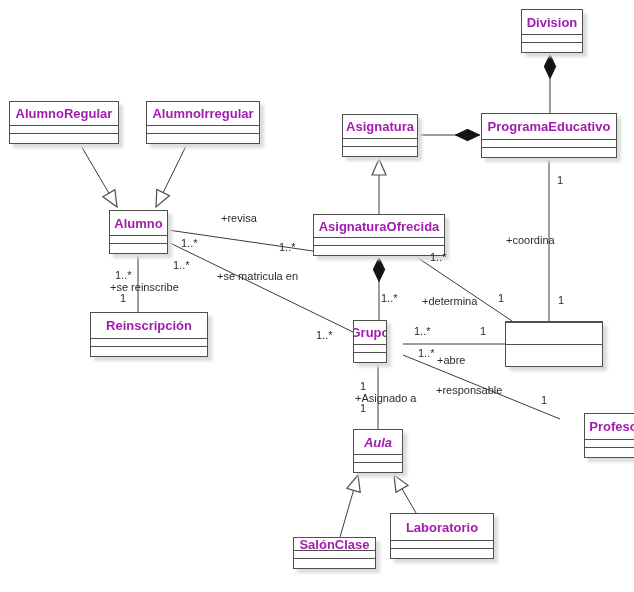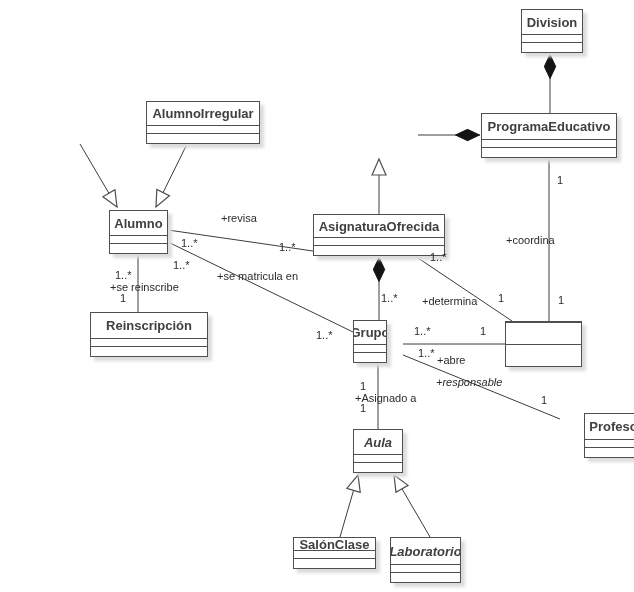--- a/index.html
+++ b/index.html
@@ -22,21 +22,21 @@
     display: flex;
     flex-direction: column;
   }
   .cls-title {
     flex: 1;
     display: flex;
     align-items: center;
     justify-content: center;
     font-size: 13px;
     font-weight: bold;
-    color: #404040;
+    color: #a21caf;
     border-bottom: 1px solid #4f4f4f;
     white-space: nowrap;
     overflow: hidden;
   }
   .cls-attrs {
     height: 7px;
     border-bottom: 1px solid #4f4f4f;
   }
   .cls-ops { height: 9px; }
   .lbl {
@@ -76,33 +76,43 @@
     <line x1="168" y1="230" x2="313" y2="251" stroke="#3c3c3c" stroke-width="1"></line>
     <line x1="168" y1="242" x2="353" y2="332" stroke="#3c3c3c" stroke-width="1"></line>
     <line x1="138" y1="254" x2="138" y2="316" stroke="#3c3c3c" stroke-width="1"></line>
     <line x1="415" y1="256" x2="512" y2="321" stroke="#3c3c3c" stroke-width="1"></line>
     <line x1="549" y1="158" x2="549" y2="321" stroke="#3c3c3c" stroke-width="1"></line>
     <line x1="403" y1="344" x2="505" y2="344" stroke="#3c3c3c" stroke-width="1"></line>
     <line x1="403" y1="355" x2="560" y2="419" stroke="#3c3c3c" stroke-width="1"></line>
     <line x1="378" y1="363" x2="378" y2="429" stroke="#3c3c3c" stroke-width="1"></line>
   </svg>
 
+  <div class="cls" style="left:9px; top:101px; width:110px; height:43px;">
+    <div class="cls-title">AlumnoRegular</div>
+    <div class="cls-attrs"></div>
+    <div class="cls-ops"></div>
+  </div>
 
   <div class="cls" style="left:146px; top:101px; width:114px; height:43px;">
     <div class="cls-title">AlumnoIrregular</div>
     <div class="cls-attrs"></div>
     <div class="cls-ops"></div>
   </div>
 
   <div class="cls" style="left:521px; top:9px; width:62px; height:44px;">
     <div class="cls-title">Division</div>
     <div class="cls-attrs"></div>
     <div class="cls-ops"></div>
   </div>
 
+  <div class="cls" style="left:342px; top:114px; width:76px; height:43px;">
+    <div class="cls-title">Asignatura</div>
+    <div class="cls-attrs"></div>
+    <div class="cls-ops"></div>
+  </div>
 
   <div class="cls" style="left:481px; top:113px; width:136px; height:45px;">
     <div class="cls-title">ProgramaEducativo</div>
     <div class="cls-attrs"></div>
     <div class="cls-ops"></div>
   </div>
 
   <div class="cls" style="left:109px; top:210px; width:59px; height:44px;">
     <div class="cls-title">Alumno</div>
     <div class="cls-attrs"></div>
@@ -120,21 +130,21 @@
     <div class="cls-attrs"></div>
     <div class="cls-ops"></div>
   </div>
 
   <div class="cls" style="left:353px; top:320px; width:34px; height:43px;">
     <div class="cls-title">Grupo</div>
     <div class="cls-attrs"></div>
     <div class="cls-ops"></div>
   </div>
 
-  <div class="cls" style="left:505px; top:321px; width:77px; height:46px;gap:20px;">
+  <div class="cls" style="left:505px; top:321px; width:98px; height:46px;gap:20px;">
     <div class="cls-title">Coordinador</div>
     <div class="cls-attrs"></div>
     <div class="cls-ops"></div>
   </div>
 
   <div class="cls" style="left:584px; top:413px; width:64px; height:45px;">
     <div class="cls-title">Profesor</div>
     <div class="cls-attrs"></div>
     <div class="cls-ops"></div>
   </div>
@@ -144,21 +154,21 @@
     <div class="cls-attrs"></div>
     <div class="cls-ops"></div>
   </div>
 
   <div class="cls" style="left:293px; top:537px; width:83px; height:32px;">
     <div class="cls-title">SalónClase</div>
     <div class="cls-attrs"></div>
     <div class="cls-ops"></div>
   </div>
 
-  <div class="cls" style="left:390px; top:537px; width:71px; height:46px;font-style:italic;">
+  <div class="cls" style="left:390px; top:513px; width:104px; height:46px;">
     <div class="cls-title">Laboratorio</div>
     <div class="cls-attrs"></div>
     <div class="cls-ops"></div>
   </div>
 
   <div class="lbl" style="left:221px; top:212px;">+revisa</div>
   <div class="lbl" style="left:181px; top:237px;">1..*</div>
   <div class="lbl" style="left:279px; top:241px;">1..*</div>
   <div class="lbl" style="left:173px; top:259px;">1..*</div>
   <div class="lbl" style="left:217px; top:270px;text-align:center;">+se matricula en</div>
@@ -170,19 +180,19 @@
   <div class="lbl" style="left:506px; top:234px;">+coordina</div>
   <div class="lbl" style="left:558px; top:294px;">1</div>
   <div class="lbl" style="left:430px; top:251px;">1..*</div>
   <div class="lbl" style="left:422px; top:295px;">+determina</div>
   <div class="lbl" style="left:498px; top:292px;">1</div>
   <div class="lbl" style="left:381px; top:292px;">1..*</div>
   <div class="lbl" style="left:414px; top:325px;">1..*</div>
   <div class="lbl" style="left:480px; top:325px;">1</div>
   <div class="lbl" style="left:418px; top:347px;">1..*</div>
   <div class="lbl" style="left:437px; top:354px;">+abre</div>
-  <div class="lbl" style="left:436px; top:376px;font-style:italic;">+responsable</div>
+  <div class="lbl" style="left:436px; top:384px;">+responsable</div>
   <div class="lbl" style="left:541px; top:394px;">1</div>
   <div class="lbl" style="left:360px; top:380px;">1</div>
   <div class="lbl" style="left:355px; top:392px;">+Asignado a</div>
   <div class="lbl" style="left:360px; top:402px;">1</div>
 
 </div>
 
 </body></html>

